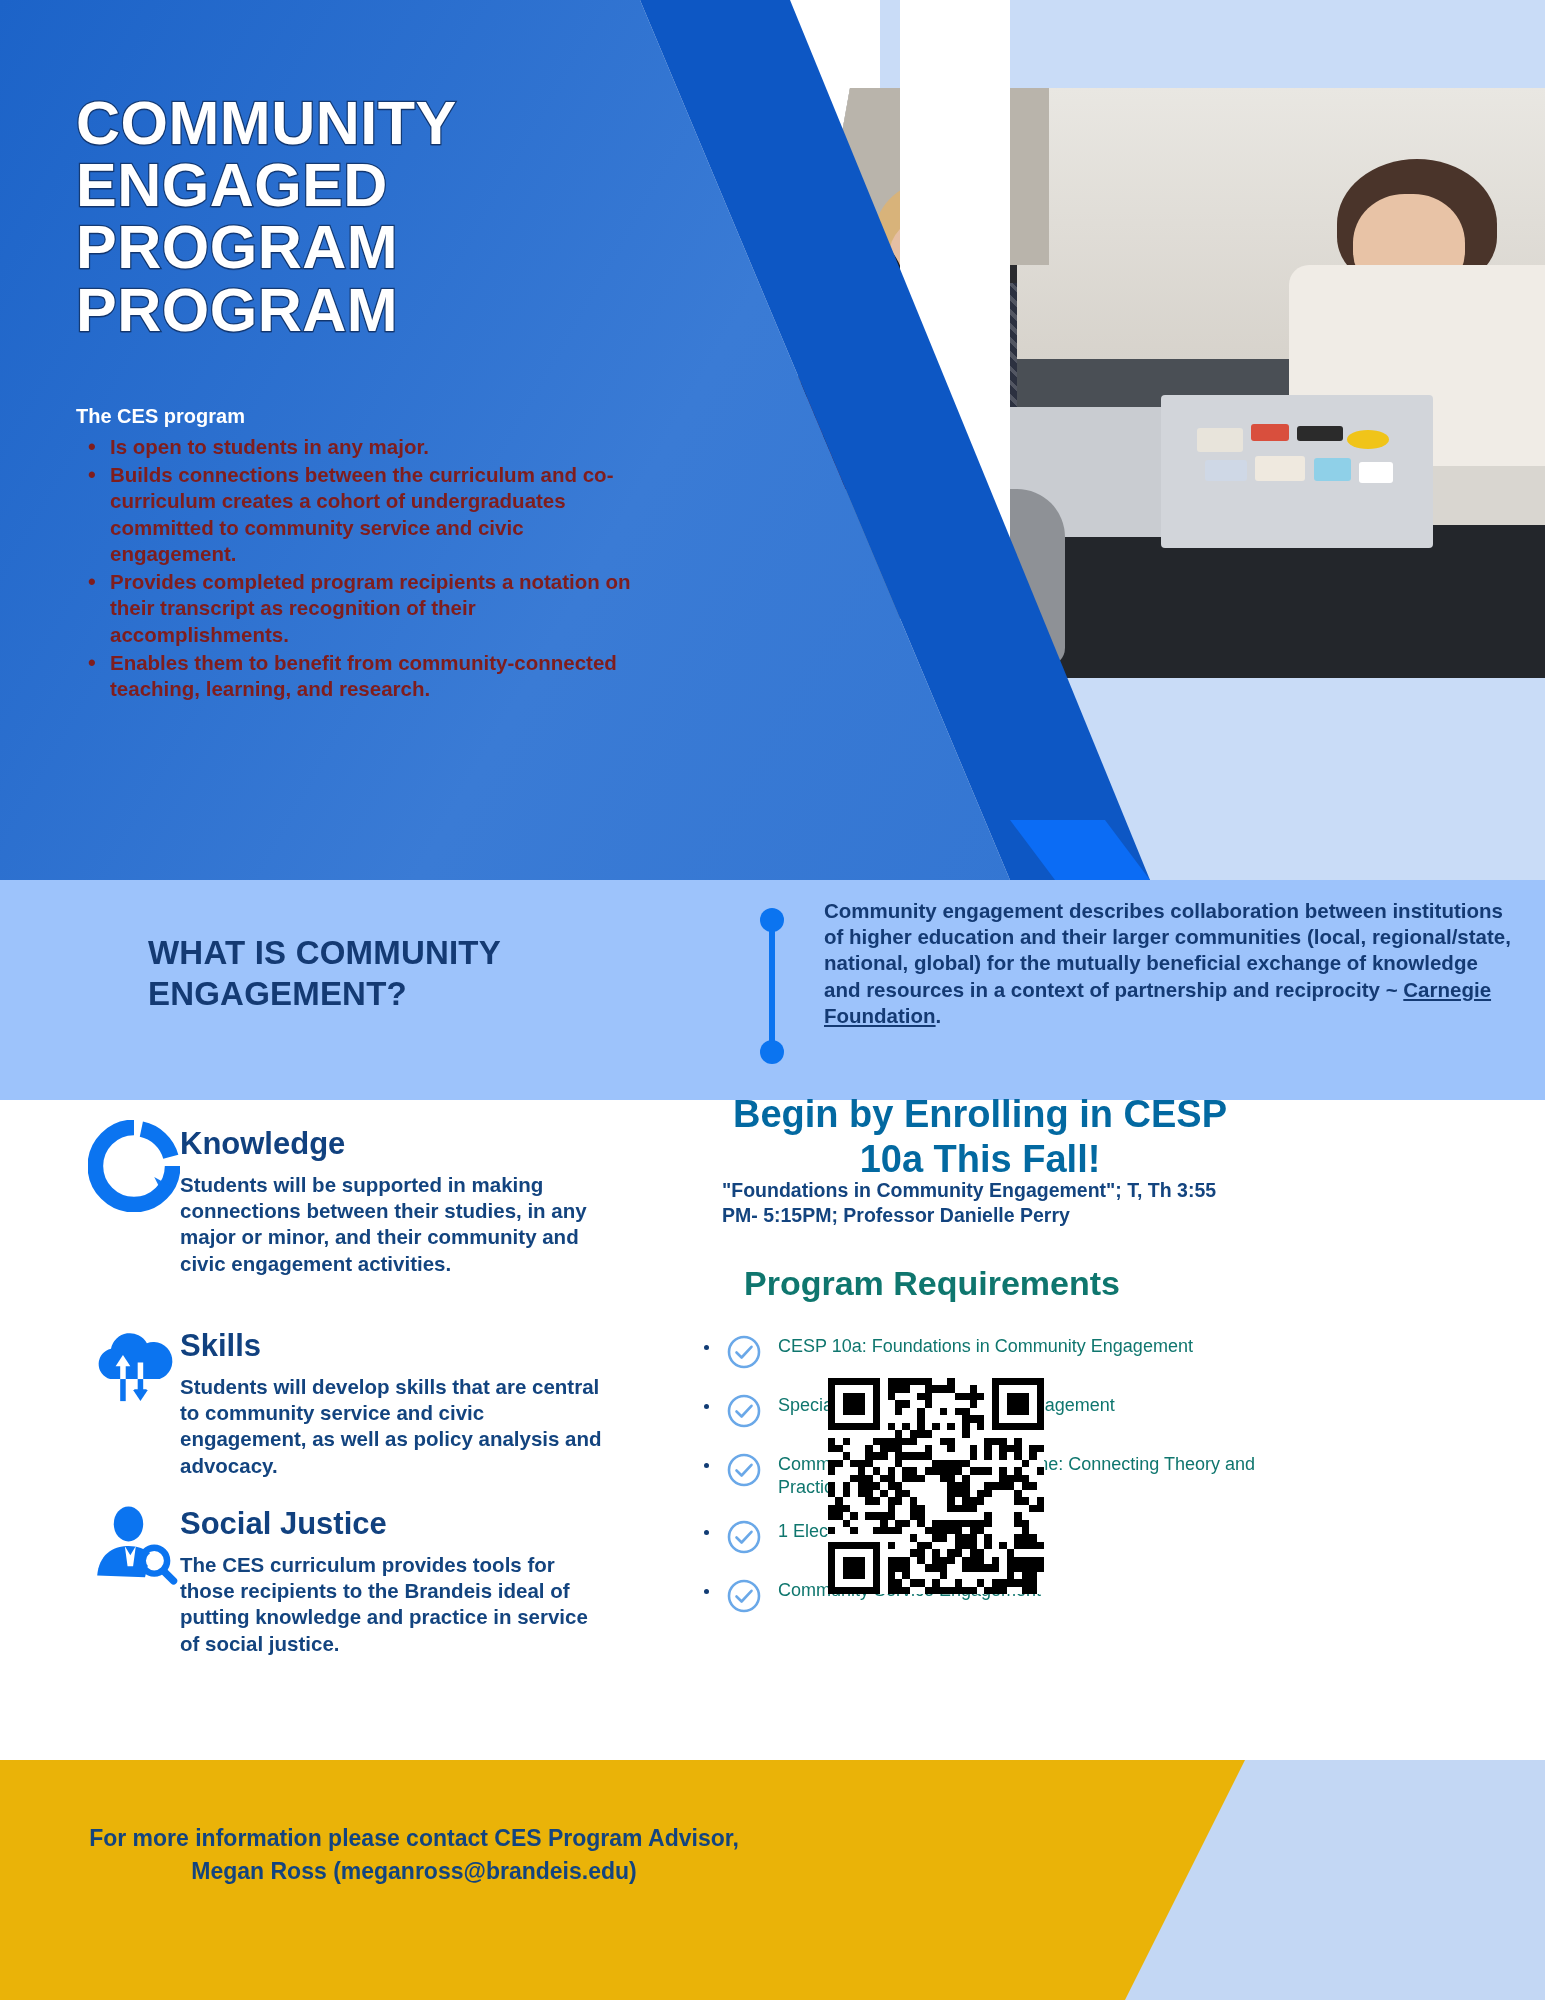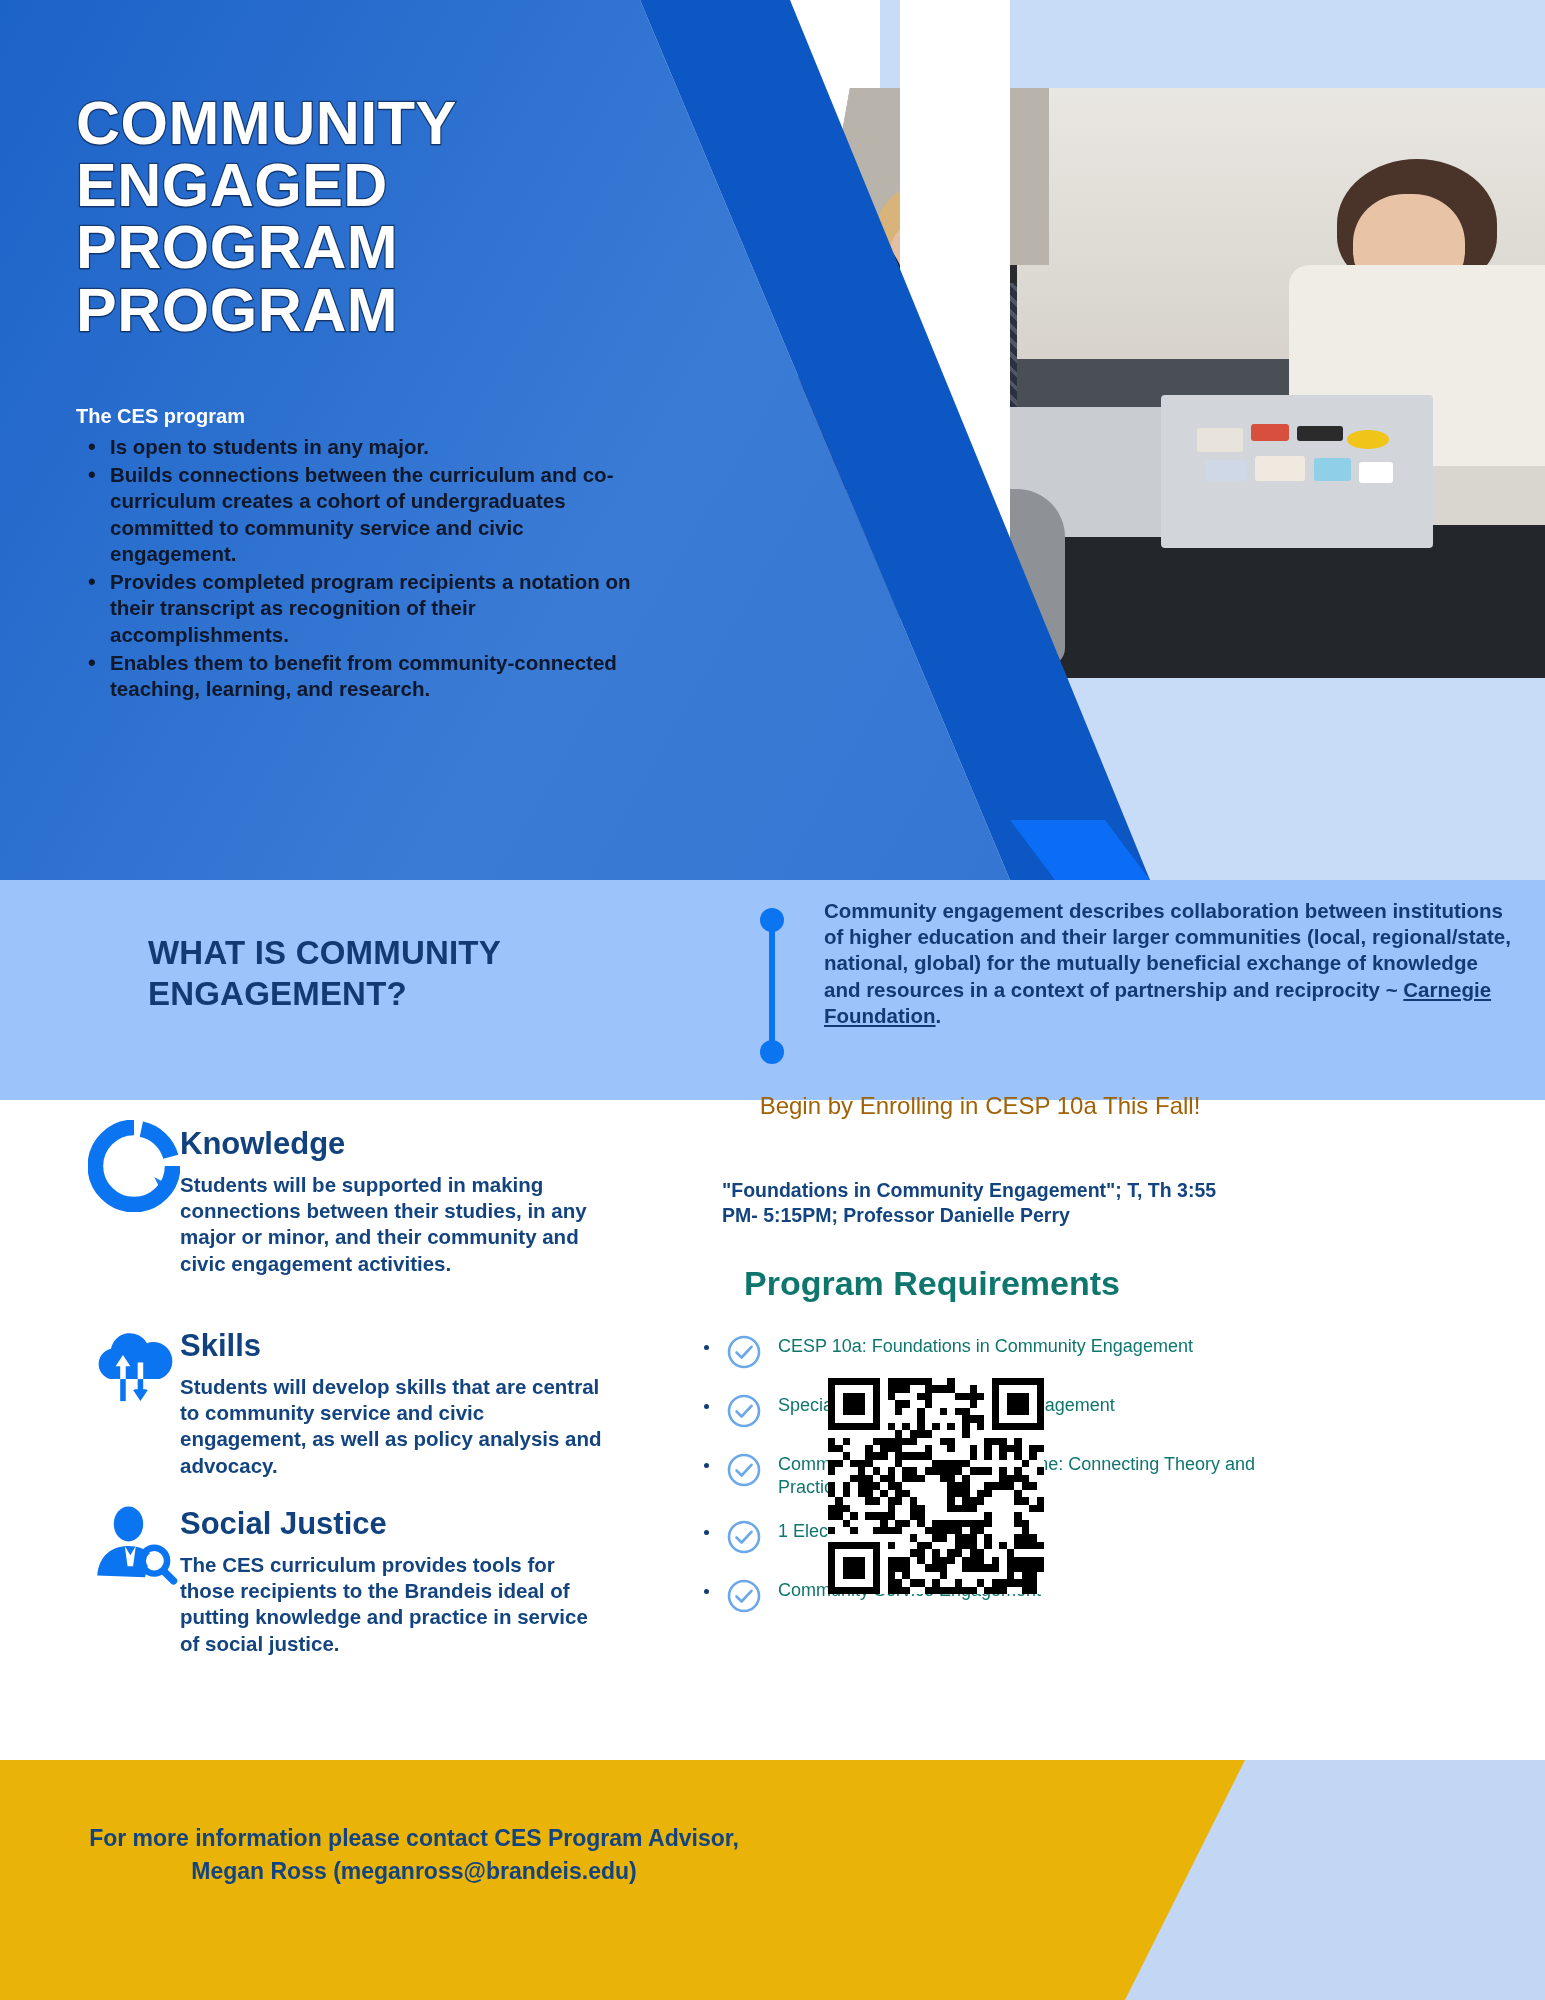--- a/index.html
+++ b/index.html
@@ -82,21 +82,21 @@
     paint-order: stroke fill;
     text-shadow:0 2px 0 rgba(10,40,90,.25);
   }
   .poster-title span { display:block; }
 
   .ces-intro { position:absolute; left:76px; top:405px; width:560px; color:#fff; }
   .ces-intro .lead { font-size:20px; font-weight:bold; margin-bottom:6px; }
   .ces-list { list-style:none; }
   .ces-list li {
     position:relative; padding-left:34px; margin-bottom:2px;
-    font-size:20.5px; line-height:1.28; font-weight:bold; color:#0f172a;
+    font-size:20.5px; line-height:1.28; font-weight:bold; color:#7f1d1d;
   }
   .ces-list li:before {
     content:"•"; position:absolute; left:12px; top:-1px; font-size:22px;
   }
 
   
   .band {
     position:absolute; left:0; top:880px; width:1545px; height:220px;
     background:#9dc3fb;
   }
@@ -128,21 +128,21 @@
     position:absolute; left:92px; top:6px; font-size:31px; font-weight:bold; color:#11417f;
   }
   .pillar p {
     position:absolute; left:92px; top:52px; width:430px;
     font-size:20.5px; line-height:1.28; font-weight:bold; color:#13447f;
   }
 
   .right-col { position:absolute; left:700px; top:0; width:845px; }
   .enroll-h {
     position:absolute; left:0; top:-8px; width:560px; text-align:center;
-    font-size:24px; line-height:1.18; font-weight:normal; color:#a16207;
+    font-size:38px; line-height:1.18; font-weight:bold; color:#0369a1;
   }
   .enroll-sub {
     position:absolute; left:22px; top:78px; width:500px;
     font-size:19.5px; line-height:1.3; font-weight:bold; color:#13447f;
   }
   .req-h {
     position:absolute; left:20px; top:164px;
     font-size:34px; font-weight:bold; color:#0f766e;margin-left:24px;
   }
   .req-list { position:absolute; left:20px; top:232px; width:560px; }

